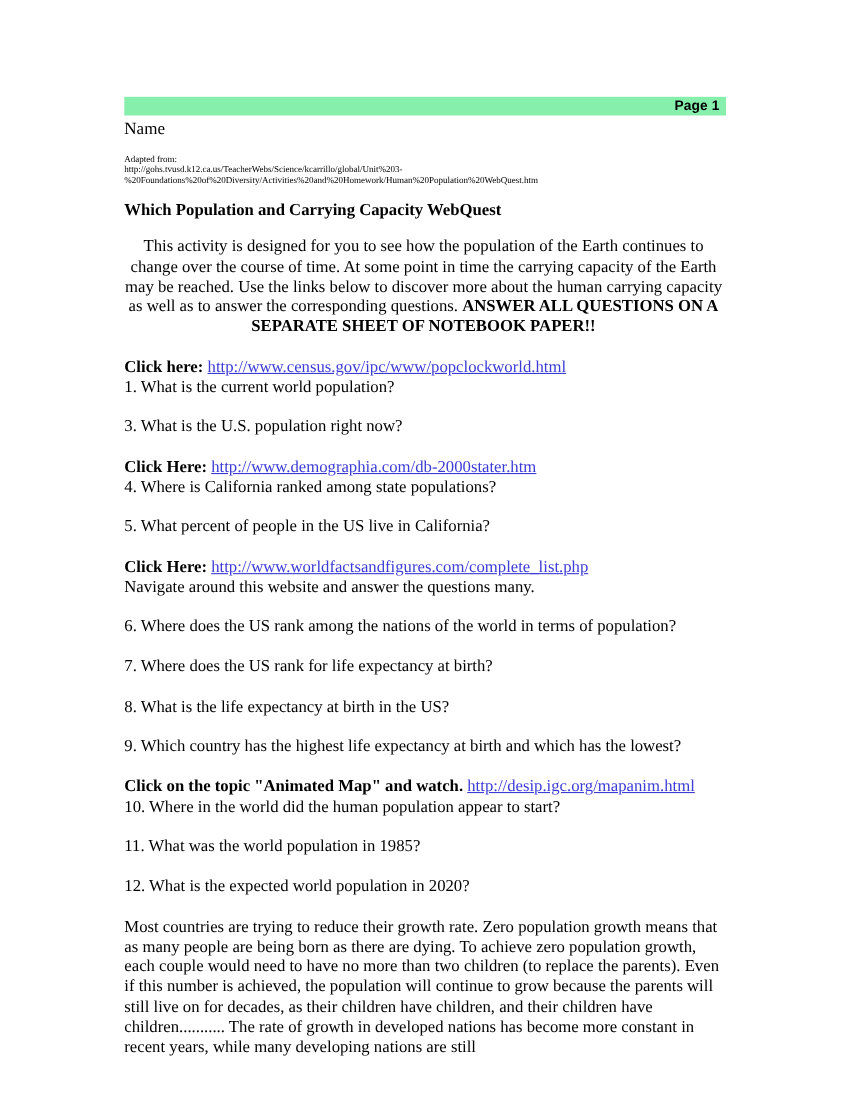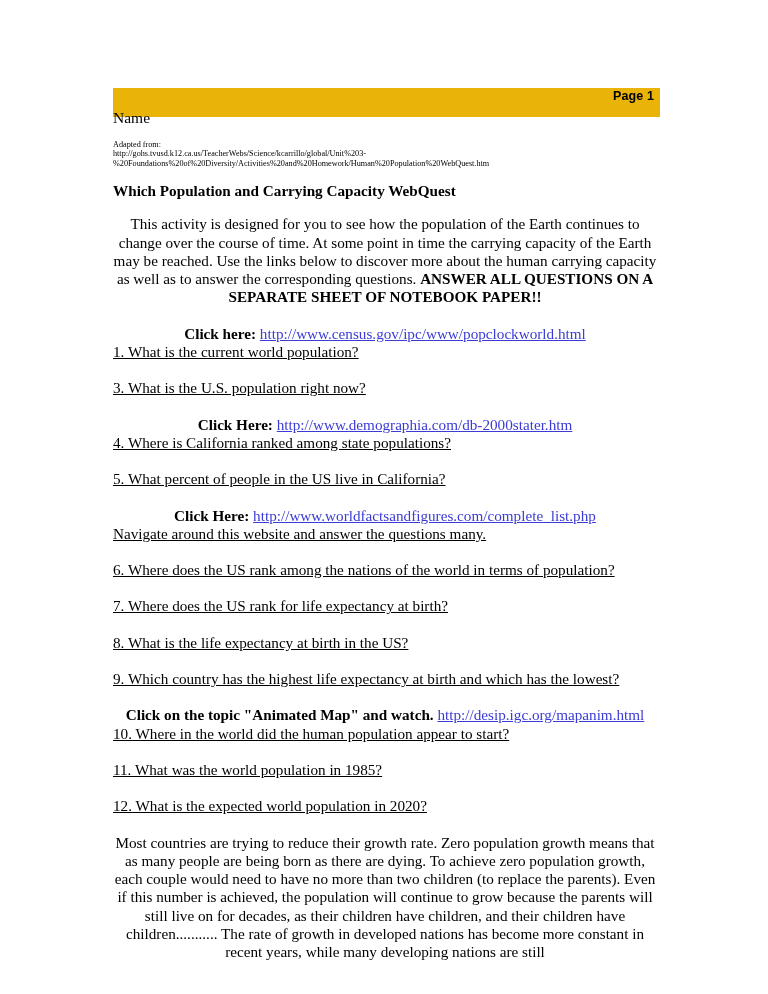--- a/index.html
+++ b/index.html
@@ -15,22 +15,22 @@
     color: #000000;
     overflow: hidden;
   }
 
   
   .header-band {
     position: absolute;
     left: 113px;
     top: 88px;
     width: 547px;
-    height: 29px;
-    background: #eab308;
+    height: 17px;
+    background: #86efac;
   }
   .page-number {
     position: absolute;
     right: 6px;
     top: 1px;
     font-family: "Liberation Sans", "DejaVu Sans", sans-serif;
     font-size: 12.5px;
     font-weight: bold;
     line-height: 15px;
     color: #000000;
@@ -85,23 +85,23 @@
 
   .intro { text-align: center; }
 
   .strong { font-weight: bold; }
 
   a.weblink {
     color: #3b3bd6;
     text-decoration: underline;
   }
 
-  .qline { margin: 0; text-decoration: underline; }
+  .qline { margin: 0; }
 
-  .block { margin: 0; text-align: center; }
+  .block { margin: 0; }
 
   
   .grp { margin-bottom: 18px; }
 
   .q-standalone { margin-bottom: 18px; }
 </style>
 </head>
 <body>
 
 <div class="header-band">

